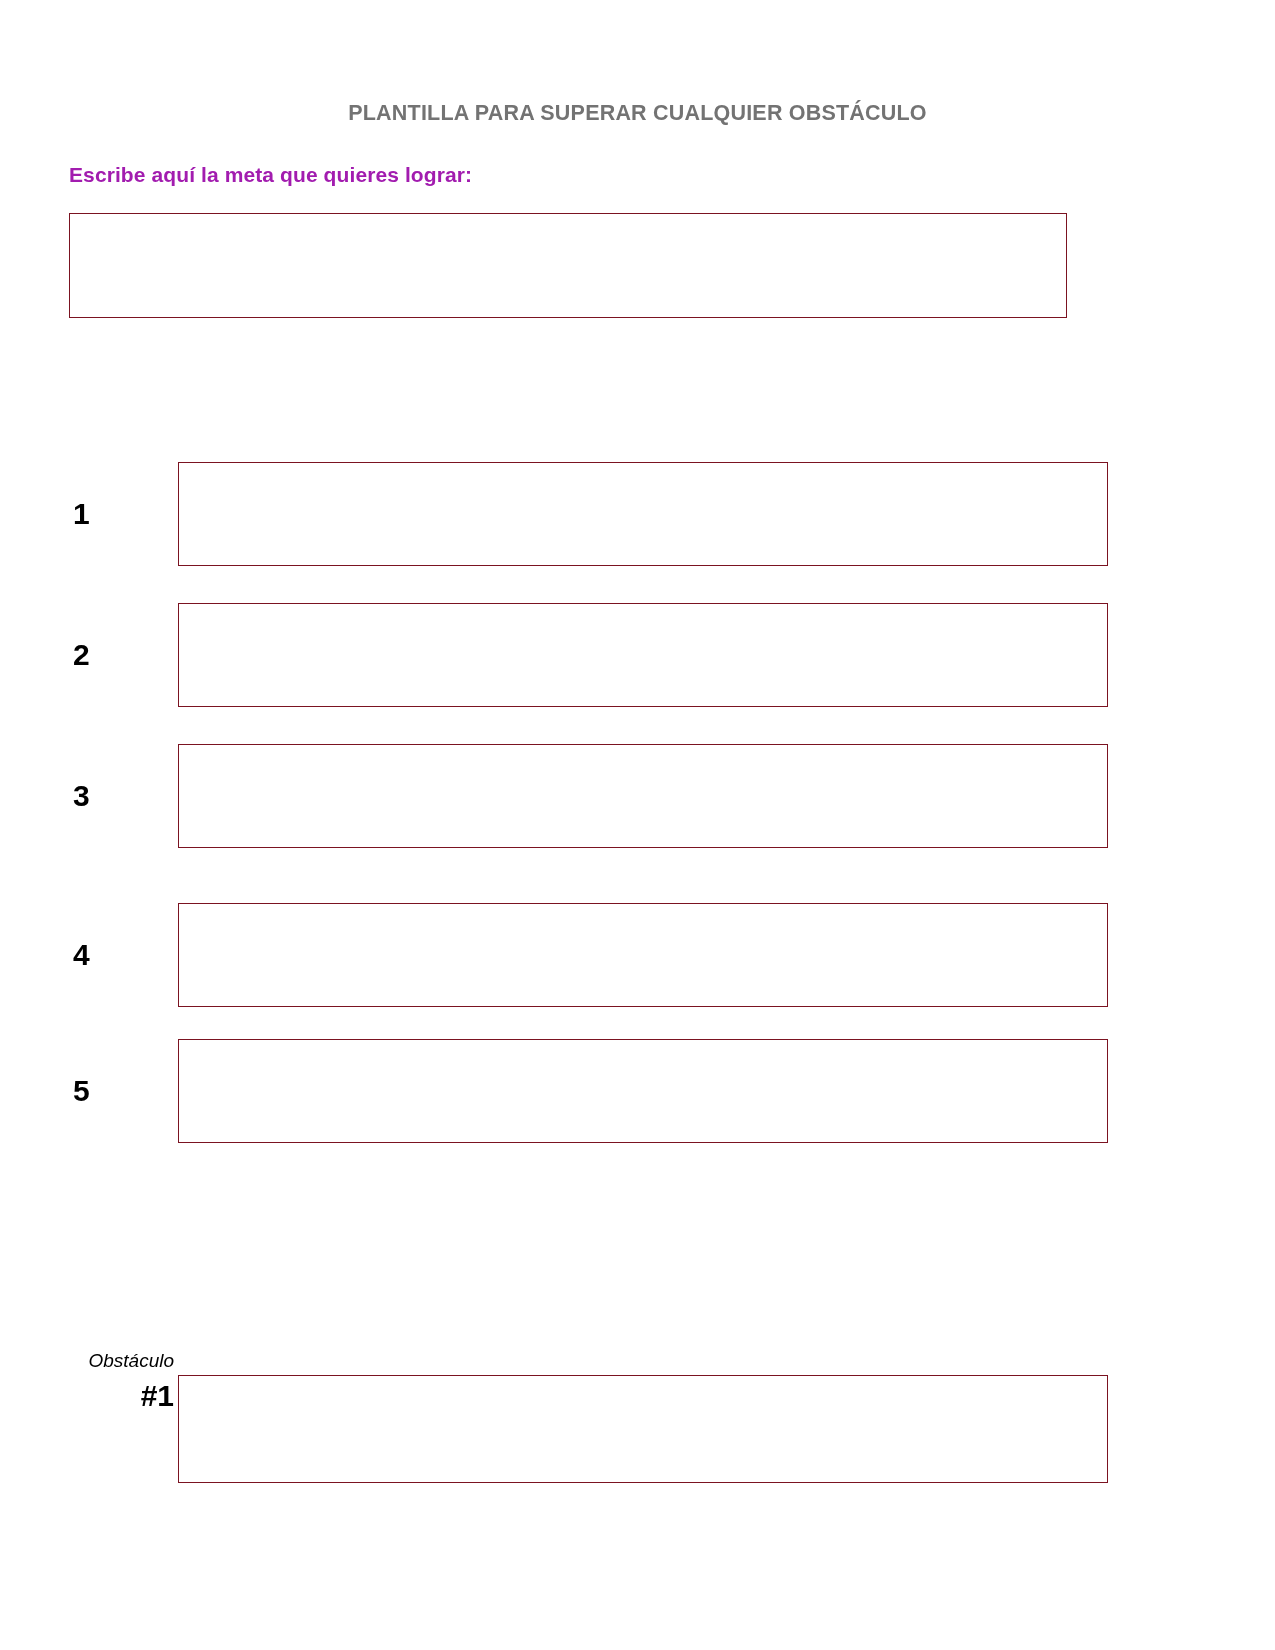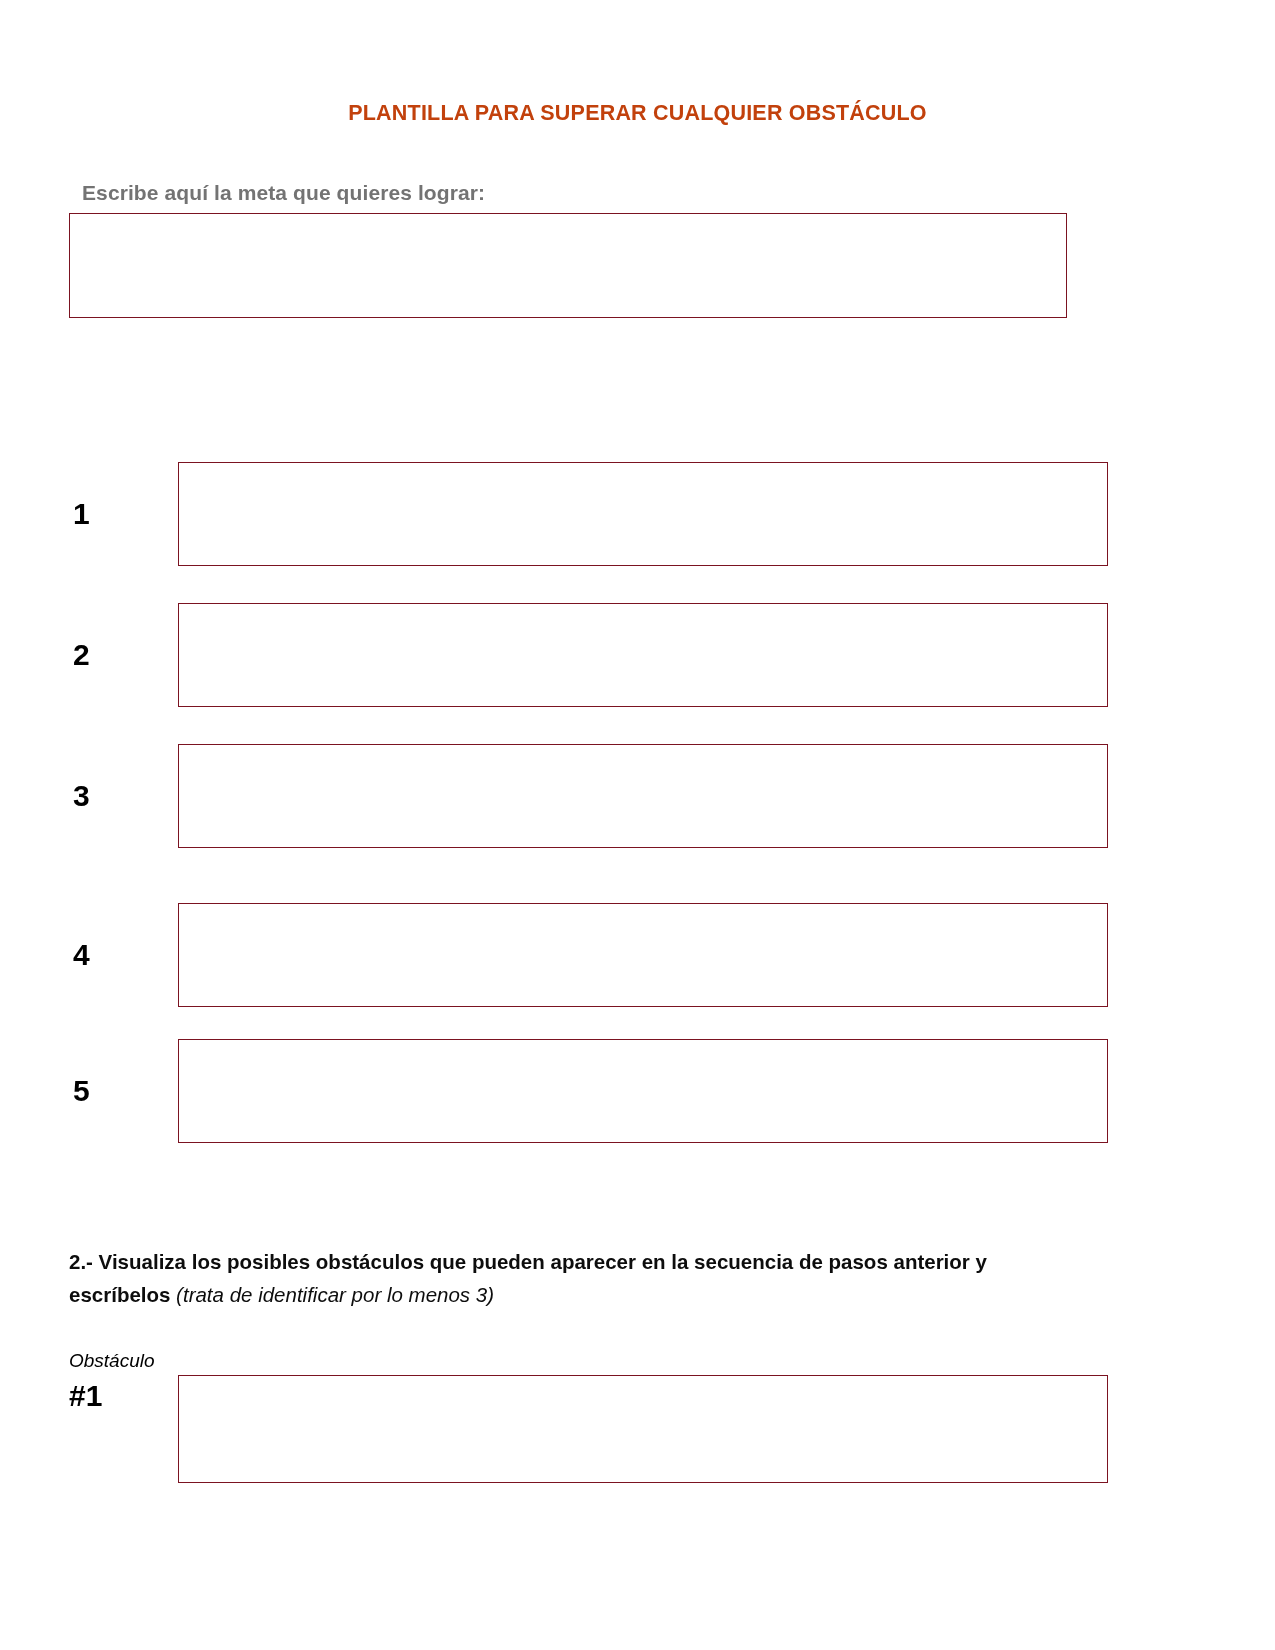--- a/index.html
+++ b/index.html
@@ -25,33 +25,32 @@
   
   .doc-title {
     position: absolute;
     left: 0;
     top: 101px;
     width: 1275px;
     text-align: center;
     font-size: 21.5px;
     font-weight: bold;
     letter-spacing: 0.2px;
-    color: #c2410c;
+    color: #737373;
   }
 
   
   .goal-label {
     position: absolute;
     left: 69px;
-    top: 181px;
+    top: 163px;
     font-size: 21px;
     font-weight: bold;
-    color: #737373;
+    color: #a21caf;
     letter-spacing: 0.1px;
-    margin-left: 13px;
   }
   .goal-box {
     position: absolute;
     left: 69px;
     top: 213px;
     width: 998px;
     height: 105px;
     border: 1.4px solid #7B1321;
     background: #ffffff;
     box-sizing: border-box;
@@ -115,21 +114,21 @@
     left: 69px;
     top: 1345px;
     width: 1040px;
     height: 110px;
   }
   .obstacle-label-wrap {
     position: absolute;
     left: 0;
     top: 0;
     width: 105px;
-    text-align: left;
+    text-align: right;
   }
   .obstacle-word {
     display: block;
     font-size: 19px;
     font-style: italic;
     color: #000000;
     line-height: 24px;
     margin-top: 4px;
   }
   .obstacle-number {
@@ -181,23 +180,20 @@
   <div class="step-row" id="step-row-4">
     <div class="step-num">4</div>
     <div class="step-box"></div>
   </div>
 
   <div class="step-row" id="step-row-5">
     <div class="step-num">5</div>
     <div class="step-box"></div>
   </div>
 
-  <div class="section-head" id="section2-head">
-    <span class="strong">2.- Visualiza los posibles obstáculos que pueden aparecer en la secuencia de pasos anterior y escríbelos</span><span class="em"> (trata de identificar por lo menos 3)</span>
-  </div>
 
   <div class="obstacle-row">
     <div class="obstacle-label-wrap">
       <span class="obstacle-word">Obstáculo</span>
       <span class="obstacle-number">#1</span>
     </div>
     <div class="obstacle-box"></div>
   </div>
 
 </div>

